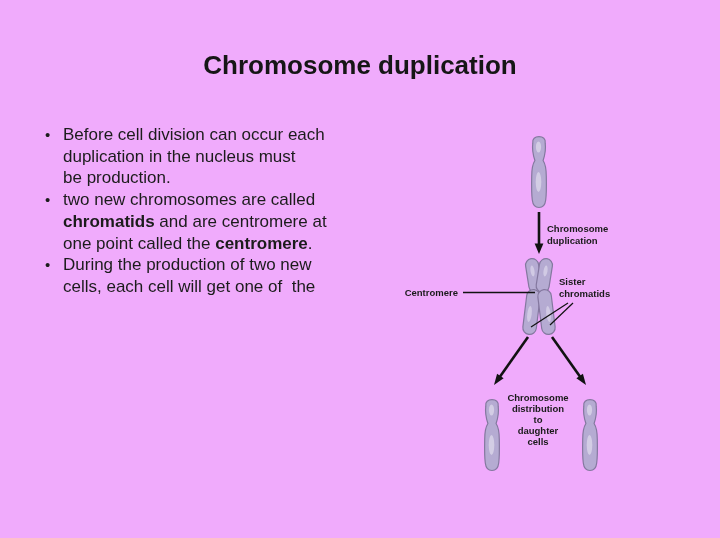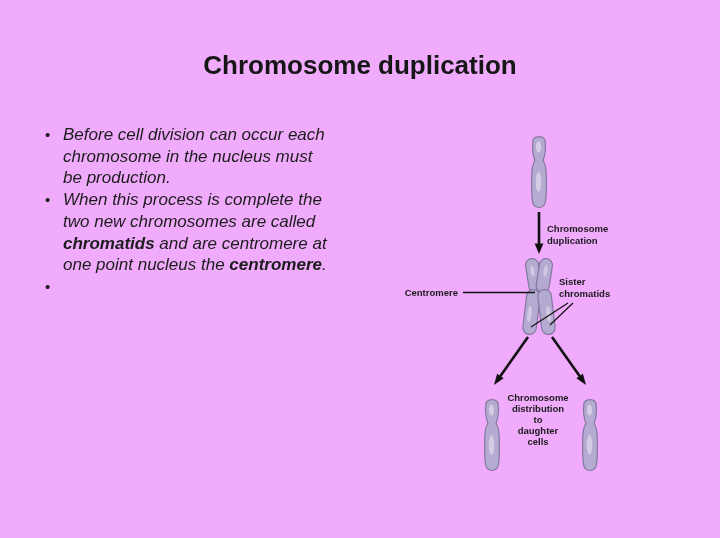--- a/index.html
+++ b/index.html
@@ -21,57 +21,58 @@
     position: absolute;
     left: 45px; top: 124px; width: 335px;
     color: #1c1c1c;
     font-size: 17px;
   }
   .bullet-item { display: flex; }
   .bullet-marker {
     flex: 0 0 18px; width: 18px;
     font-size: 15px; line-height: 21.7px;
   }
-  .bullet-line { line-height: 21.7px; white-space: pre; font-style: italic; }
+  .bullet-line { line-height: 21.7px; white-space: pre; }
   .bold { font-weight: bold; }
   .diagram { position: absolute; left: 395px; top: 115px; }
   .chromo-shape { stroke-width: 1.2; }
   .dlabel {
     font-family: "Liberation Sans", sans-serif;
     font-size: 9.5px; font-weight: bold;
   }
 </style>
 </head>
 <body>
 
 <div class="slide">
 
   <div class="title">Chromosome duplication</div>
 
   <div class="bullets">
       <div class="bullet-item">
         <span class="bullet-marker">•</span>
         <div class="bullet-body">
           <div class="bullet-line"><span>Before cell division can occur each</span></div>
-          <div class="bullet-line"><span>chromosome in the nucleus must</span></div>
+          <div class="bullet-line"><span>duplication in the nucleus must</span></div>
           <div class="bullet-line"><span>be production.</span></div>
         </div>
       </div>
       <div class="bullet-item">
         <span class="bullet-marker">•</span>
         <div class="bullet-body">
-          <div class="bullet-line"><span>When this process is complete the</span></div>
           <div class="bullet-line"><span>two new chromosomes are called</span></div>
           <div class="bullet-line"><span class="bold">chromatids</span><span> and are centromere at</span></div>
-          <div class="bullet-line"><span>one point nucleus the </span><span class="bold">centromere</span><span>.</span></div>
+          <div class="bullet-line"><span>one point called the </span><span class="bold">centromere</span><span>.</span></div>
         </div>
       </div>
       <div class="bullet-item">
         <span class="bullet-marker">•</span>
         <div class="bullet-body">
+          <div class="bullet-line"><span>During the production of two new</span></div>
+          <div class="bullet-line"><span>cells, each cell will get one of  the</span></div>
         </div>
       </div>
     </div>
 
   <svg class="diagram" width="325" height="380" viewBox="0 0 325 380" xmlns="http://www.w3.org/2000/svg">
     <defs>
       <path id="chromo" d="M -6.2,7.2
         C -6.9,2.6 -3.9,0.7 0,0.7
         C 3.9,0.7 6.9,2.6 6.2,7.2
         C 6.9,12.5 6.5,17.5 4.1,24.5

